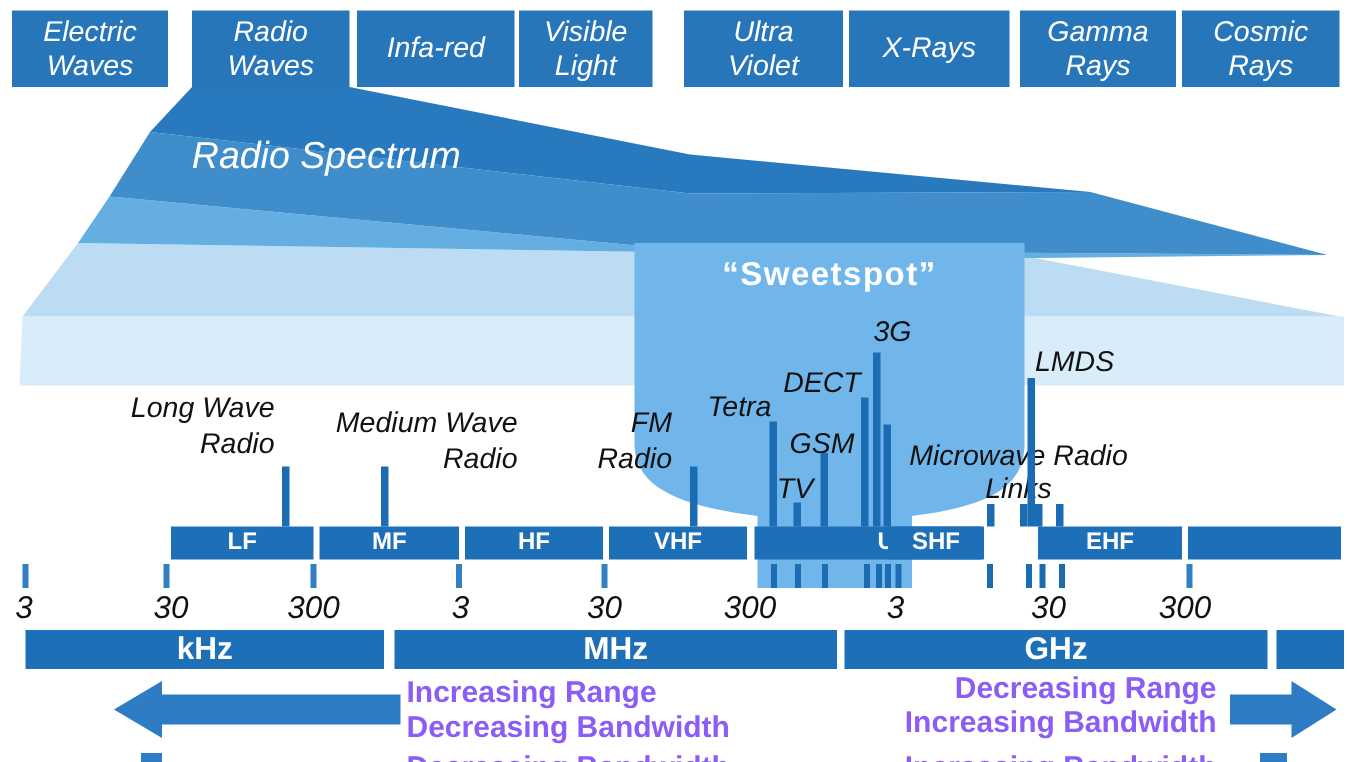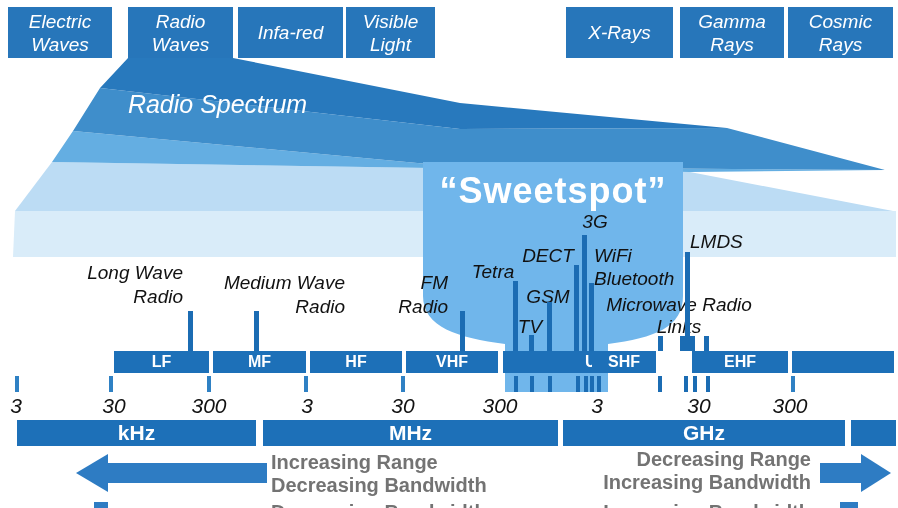--- a/index.html
+++ b/index.html
@@ -11,28 +11,28 @@
        display:flex;align-items:center;justify-content:center;text-align:center;
        top:7px;height:51px;}
   .seg{background:#1d70b8;color:#fff;font-weight:bold;font-size:16px;
        display:flex;align-items:center;justify-content:center;top:351px;height:22px;}
   .unit{background:#1d70b8;color:#fff;font-weight:bold;font-size:21px;
         display:flex;align-items:center;justify-content:center;top:420px;height:26px;}
   .svc{font-style:italic;color:#111;font-size:19px;line-height:24px;}
   .tick{width:5px;background:#1b6cb3;}
   .stub{width:4px;height:16px;top:376px;background:#2f81c4;}
   .num{font-style:italic;color:#111;font-size:21px;text-align:center;width:50px;top:394px;}
-  .range-text{font-weight:bold;color:#737373;font-size:20px;line-height:23px;}
+  .range-text{font-weight:bold;color:#8b5cf6;font-size:20px;line-height:23px;}
   .arrow-body{background:#2e7cc3;}
   .head-left{width:0;height:0;border-top:19px solid transparent;border-bottom:19px solid transparent;
              border-right:32px solid #2e7cc3;}
   .head-right{width:0;height:0;border-top:19px solid transparent;border-bottom:19px solid transparent;
               border-left:30px solid #2e7cc3;}
   .title-radio{color:#fff;font-style:italic;font-size:25px;text-align:center;}
-  .title-sweet{color:#fff;font-weight:bold;font-size:36px;text-align:center;letter-spacing:1px;}
+  .title-sweet{color:#fff;font-weight:bold;font-size:22px;text-align:center;letter-spacing:1px;}
 </style>
 </head>
 <body>
 
 <div class="stage">
 
   <svg class="abs" style="left:0;top:0;" width="898" height="508" viewBox="0 0 898 508">
     <polygon points="15,211 896,211 896,257 13,257" fill="#d9ecf9"></polygon>
     <polygon points="52,162 690,172 893,211 15,211" fill="#bcdcf4"></polygon>
     <polygon points="73,131 460,167 885,170 690,172 52,162" fill="#64aee2"></polygon>
@@ -41,42 +41,42 @@
     <path d="M 423,162 L 683,162 L 683,296 C 683,327 655,338 608,344 L 608,392 L 505,392 L 505,344 C 458,338 423,327 423,296 Z" fill="#70b6eb"></path>
   </svg>
 
   <div class="abs box pre" style="left:8px;width:104px;">Electric
 Waves</div>
   <div class="abs box pre" style="left:128px;width:105px;">Radio
 Waves</div>
   <div class="abs box pre" style="left:238px;width:105px;">Infa-red</div>
   <div class="abs box pre" style="left:346px;width:89px;">Visible
 Light</div>
+  <div class="abs box pre" style="left:456px;width:106px;">Ultra
+Violet</div>
   <div class="abs box pre" style="left:566px;width:107px;">X-Rays</div>
   <div class="abs box pre" style="left:680px;width:104px;">Gamma
 Rays</div>
   <div class="abs box pre" style="left:788px;width:105px;">Cosmic
 Rays</div>
 
   <div class="abs title-radio" style="left:115px;top:90px;width:205px;">Radio Spectrum</div>
   <div class="abs title-sweet" style="left:423px;top:170px;width:260px;">“Sweetspot”</div>
 
   <div class="abs svc pre" style="left:58px;top:261px;width:125px;text-align:right;">Long Wave
 Radio</div>
   <div class="abs svc pre" style="left:200px;top:271px;width:145px;text-align:right;">Medium Wave
 Radio</div>
   <div class="abs svc pre" style="left:388px;top:271px;width:60px;text-align:right;">FM
 Radio</div>
   <div class="abs svc" style="left:466px;top:260px;width:54px;text-align:center;">Tetra</div>
   <div class="abs svc" style="left:511px;top:315px;width:38px;text-align:center;">TV</div>
   <div class="abs svc" style="left:522px;top:285px;width:52px;text-align:center;">GSM</div>
   <div class="abs svc" style="left:516px;top:244px;width:64px;text-align:center;">DECT</div>
   <div class="abs svc" style="left:577px;top:210px;width:36px;text-align:center;">3G</div>
-  <div class="abs svc pre" style="left:594px;top:244px;width:80px;line-height:23px;">WiFi
-Bluetooth</div>
   <div class="abs svc pre" style="left:598px;top:294px;width:162px;text-align:center;line-height:22px;">Microwave Radio
 Links</div>
   <div class="abs svc" style="left:690px;top:230px;width:72px;">LMDS</div>
 
   <div class="abs tick" style="left:188px;top:311px;height:40px;"></div>
   <div class="abs tick" style="left:254px;top:311px;height:40px;"></div>
   <div class="abs tick" style="left:460px;top:311px;height:40px;"></div>
   <div class="abs tick" style="left:513px;top:281px;height:70px;"></div>
   <div class="abs tick" style="left:529px;top:335px;height:16px;"></div>
   <div class="abs tick" style="left:547px;top:302px;height:49px;"></div>

